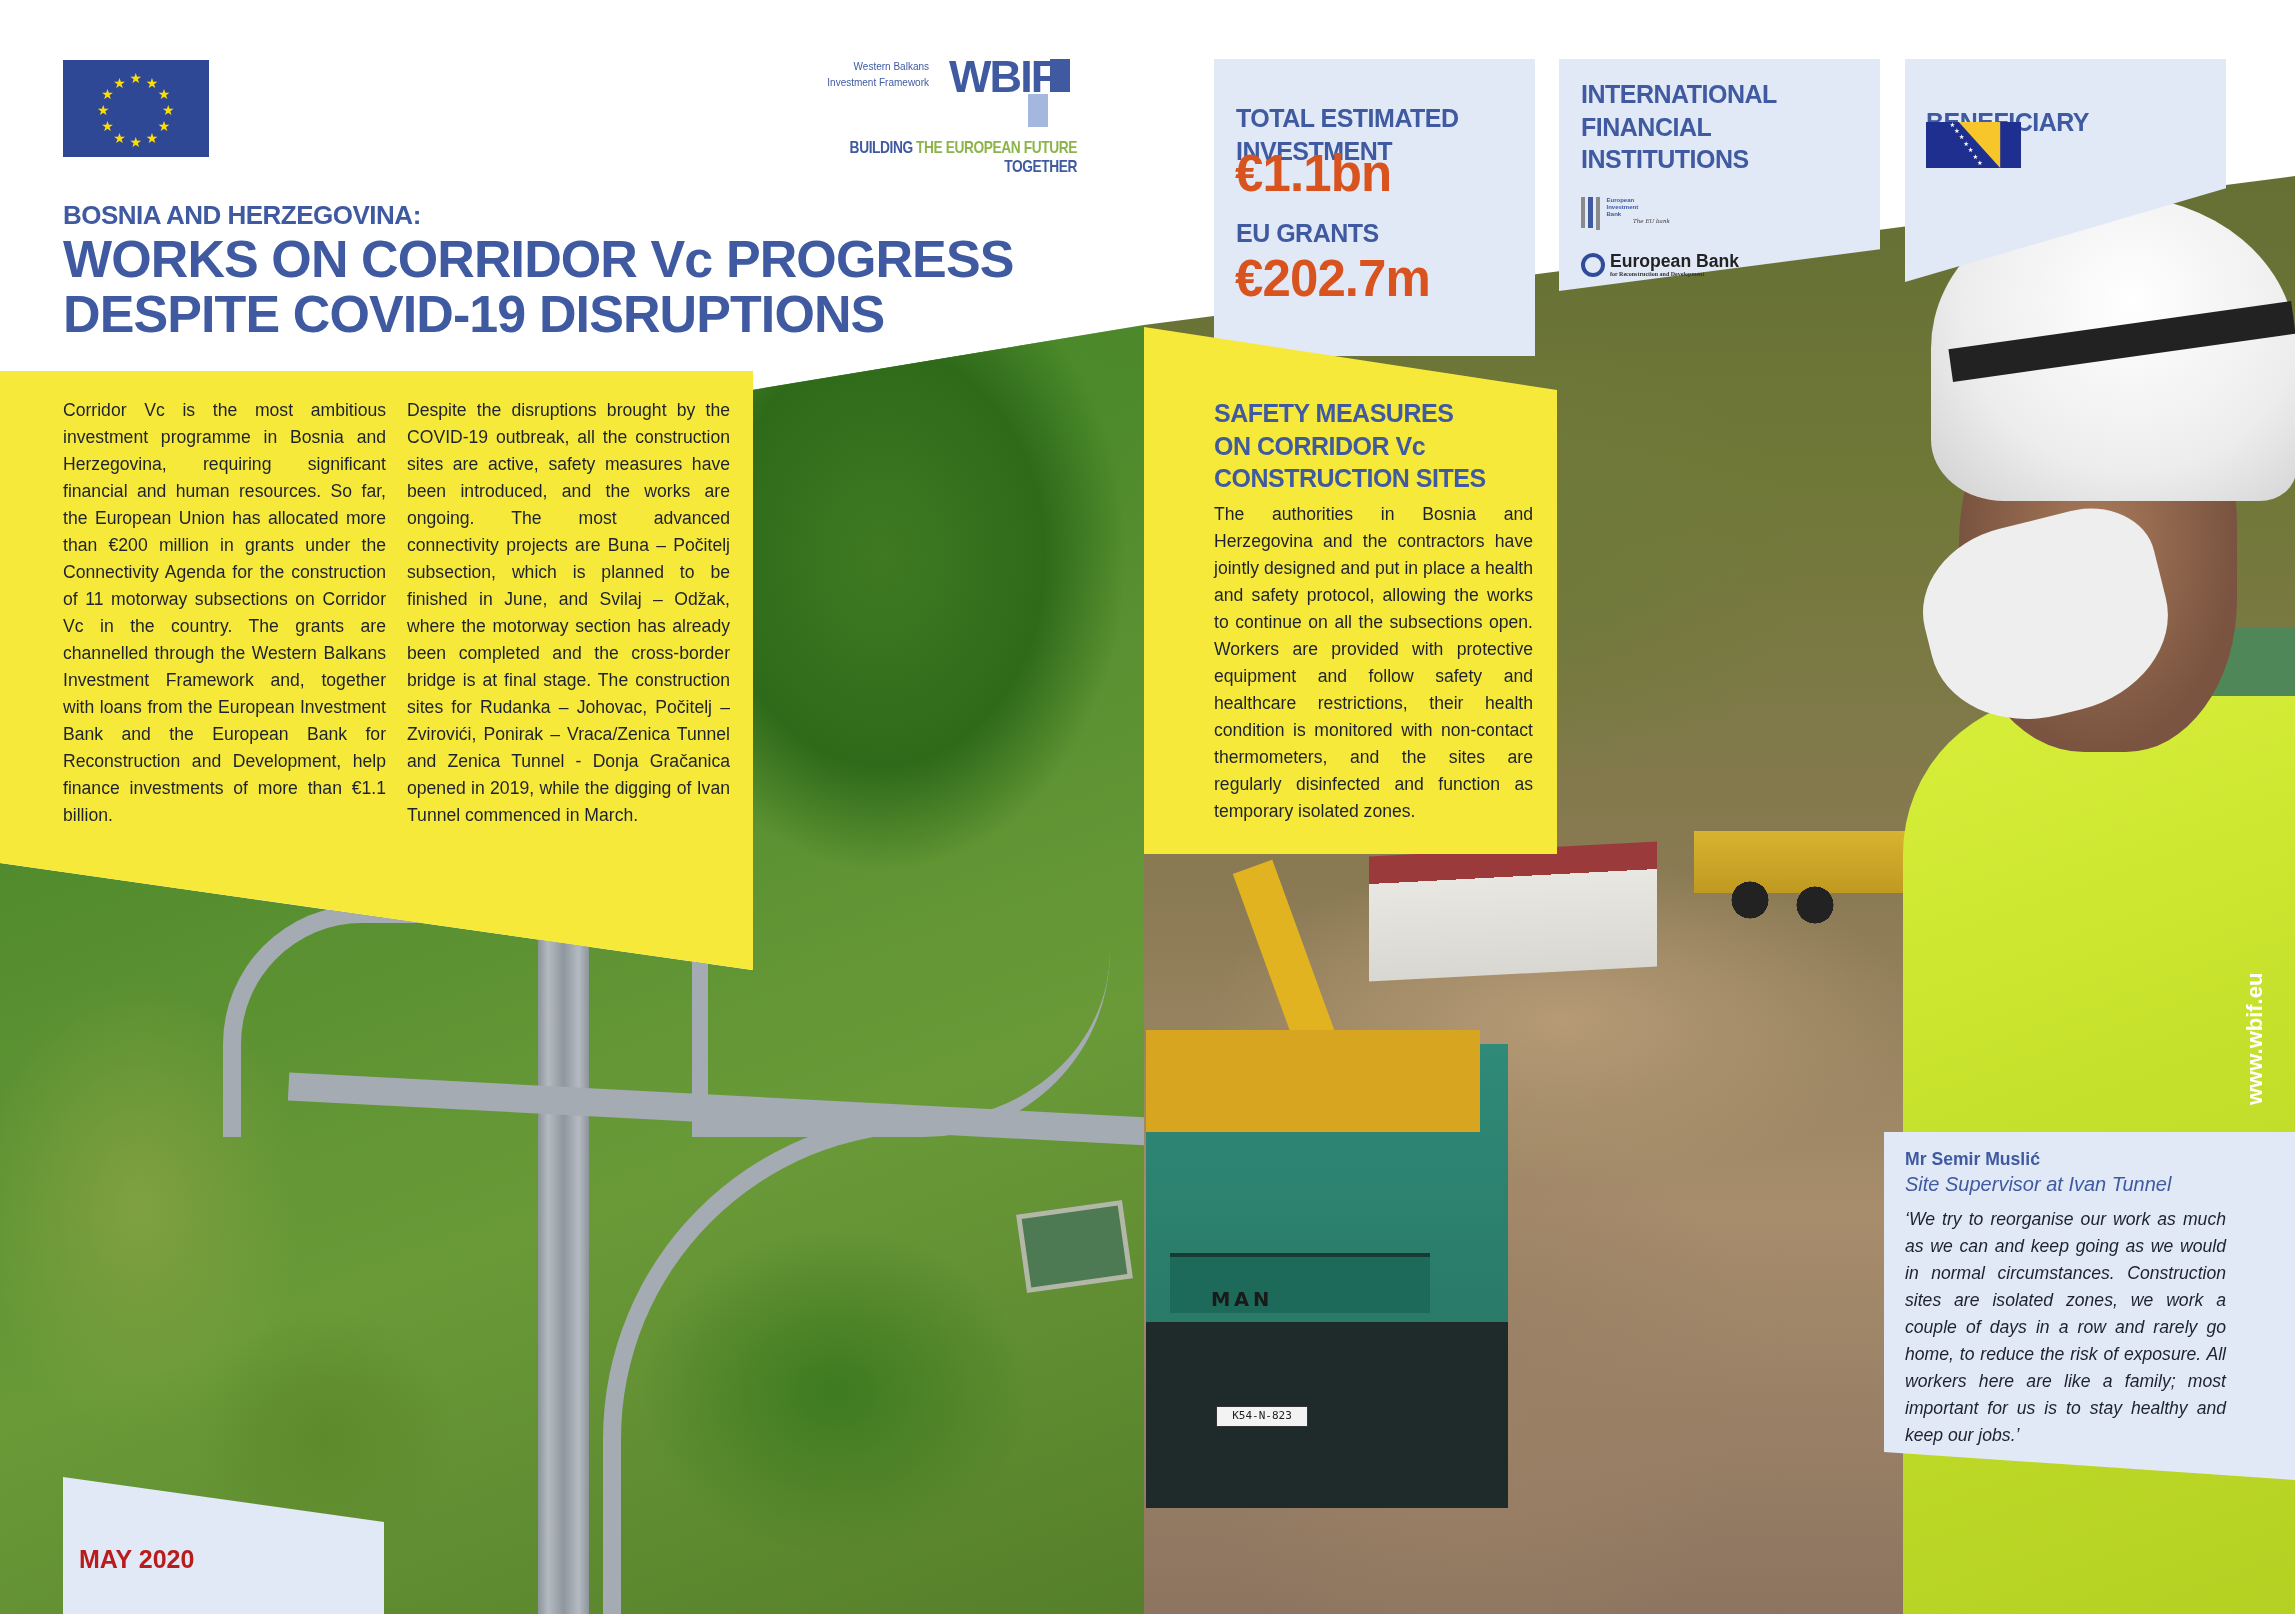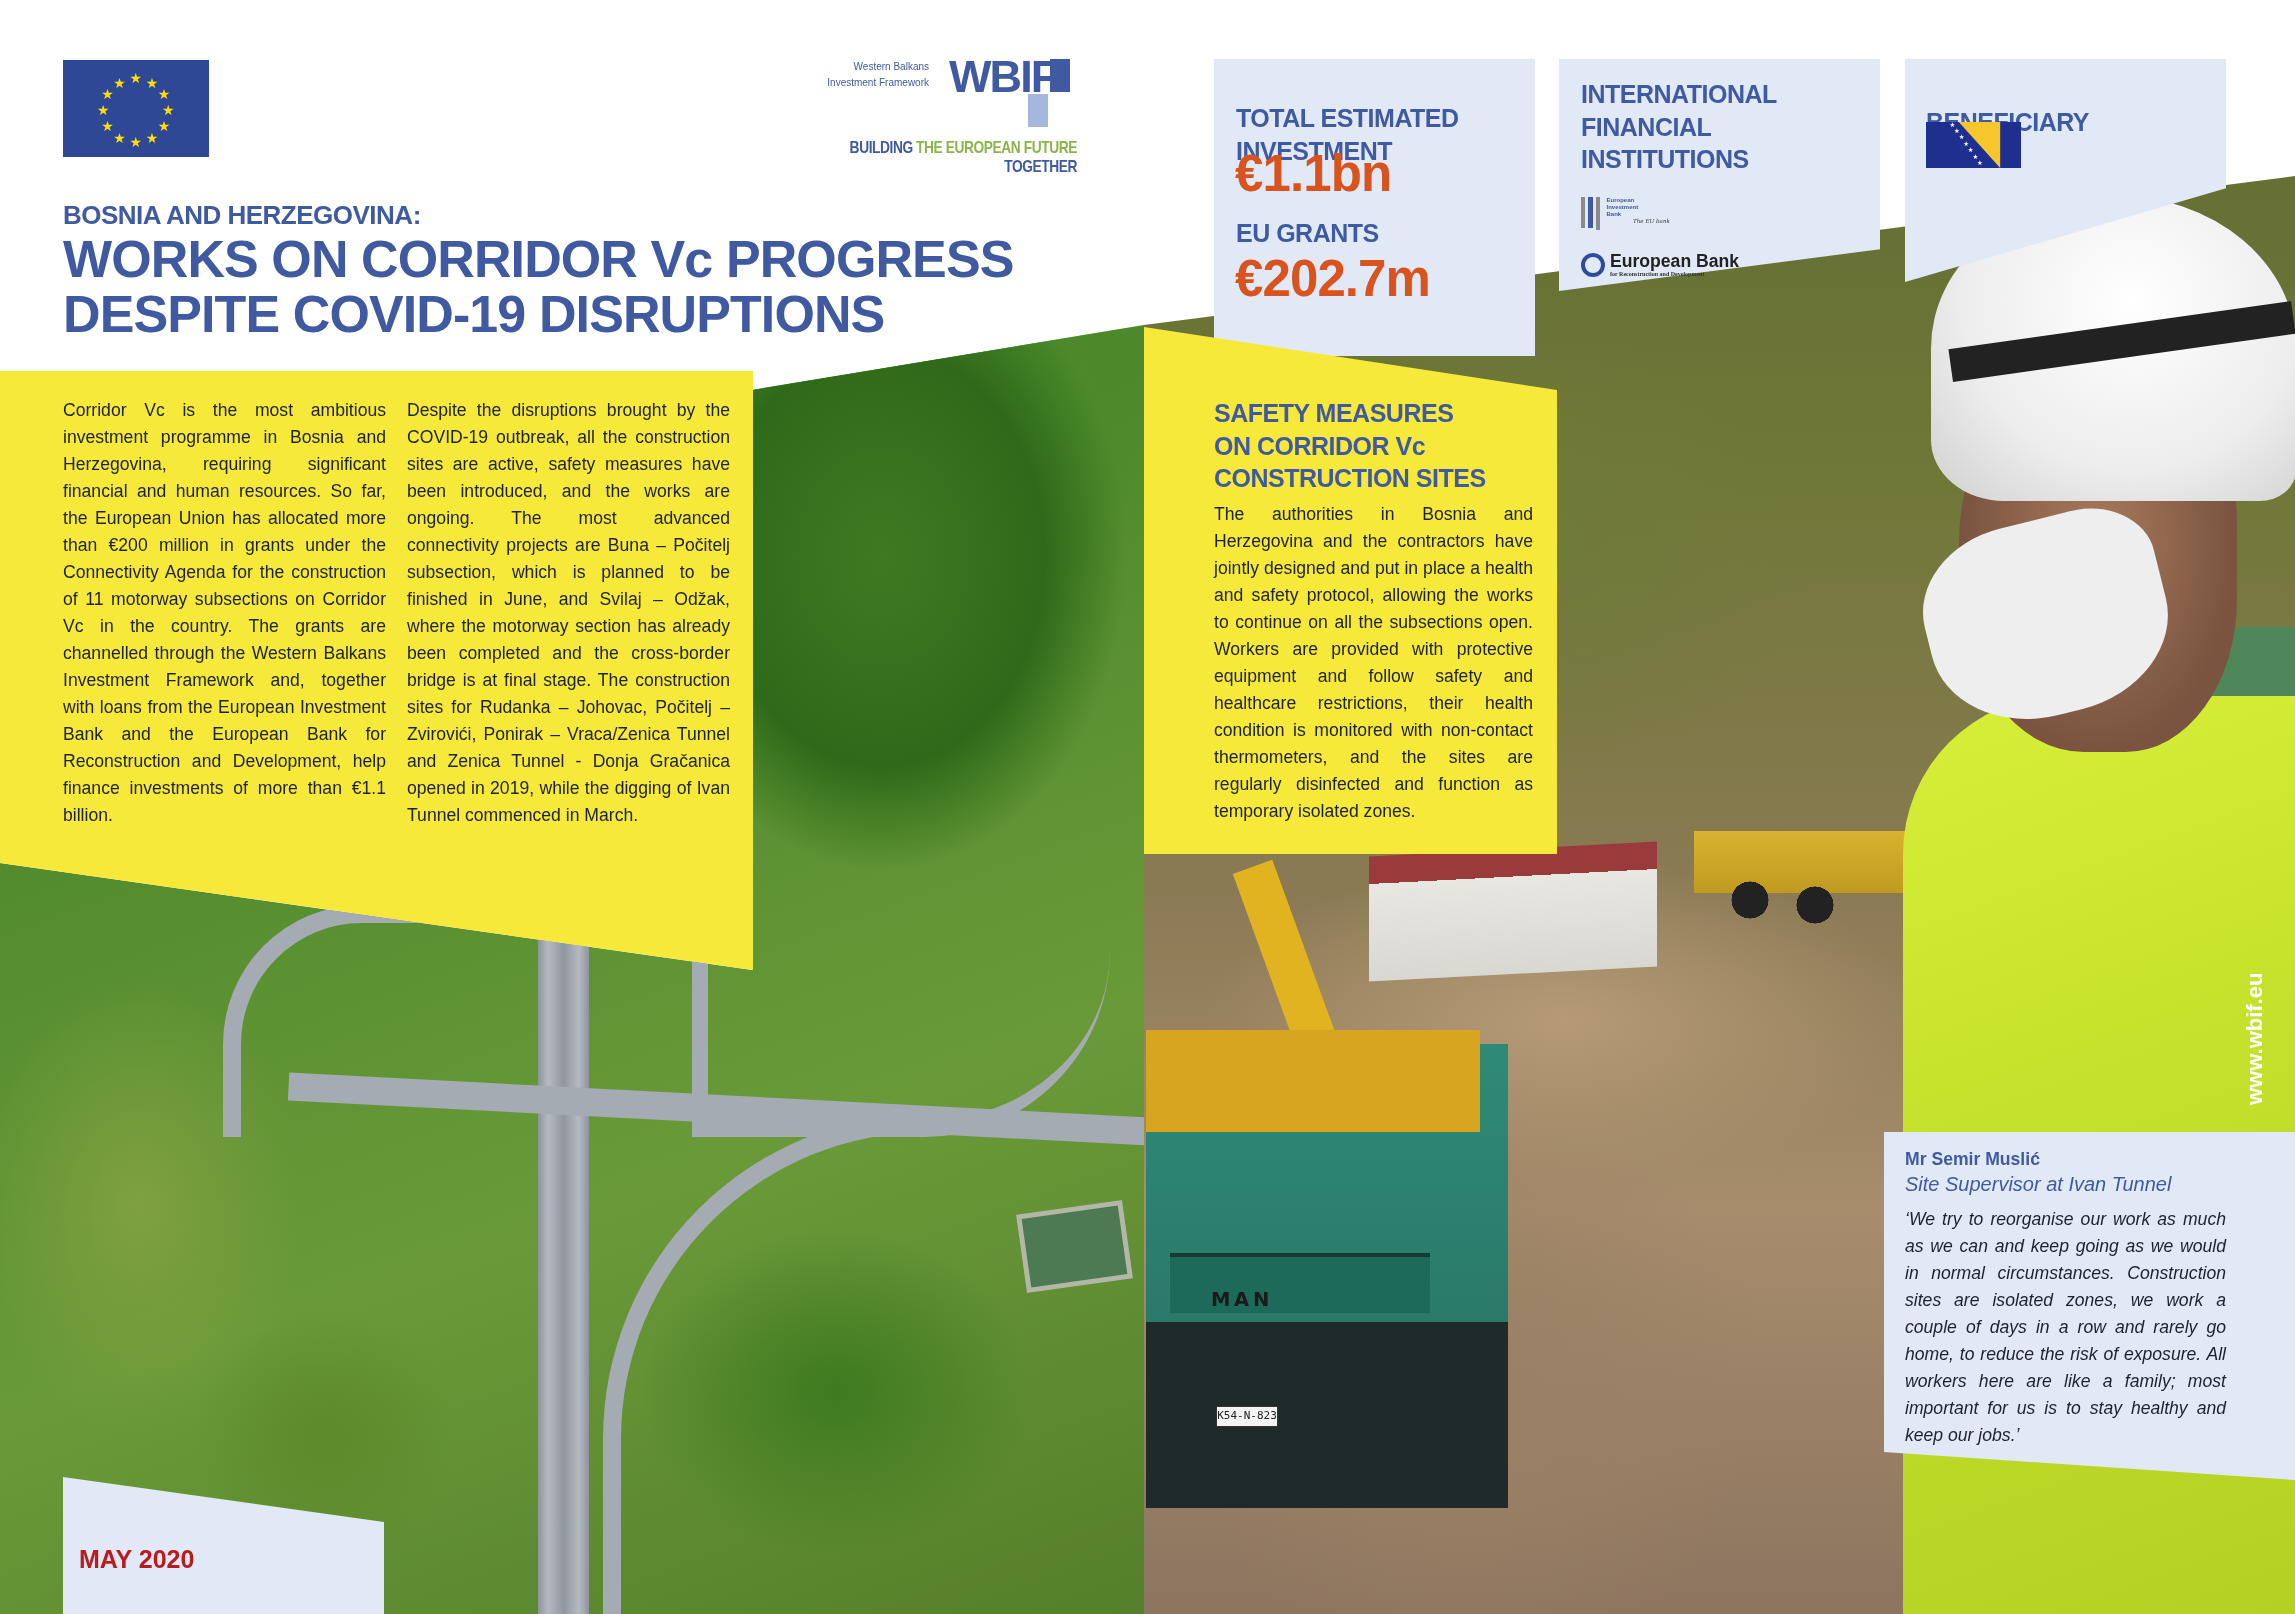--- a/index.html
+++ b/index.html
@@ -40,21 +40,21 @@
     .worker-vest { left: 1903px; top: 696px; width: 393px; height: 918px; background: linear-gradient(160deg,#d8ef3a 0%,#c7e22c 40%,#b4d022 100%); border-radius: 158px 0 0 0; }
     .worker-shirt { left: 2116px; top: 627px; width: 179px; height: 743px; background: #4f8758; border-radius: 93px 0 0 0; }
     .worker-face { left: 1959px; top: 371px; width: 278px; height: 381px; background: radial-gradient(ellipse at 50% 45%, #a87a5a 0%, #7a5440 70%); border-radius: 45% 40% 40% 45%; }
     .worker-mask { left: 1926px; top: 520px; width: 241px; height: 195px; background: #eeeeee; border-radius: 40% 30% 45% 45%; transform: rotate(-14deg); }
     .worker-helmet { left: 1931px; top: 195px; width: 365px; height: 306px; background: radial-gradient(ellipse at 55% 35%, #ffffff 0%, #ededed 60%, #cfcfcf 100%); border-radius: 50% 50% 10% 20%; }
     .helmet-band { left: 1949px; top: 325px; width: 346px; height: 32.5px; background: #222; transform: rotate(-8deg); }
     .cabin { left: 1369px; top: 849px; width: 288px; height: 125px; background: linear-gradient(180deg,#9b3a3a 0%,#9b3a3a 22%,#e9e7e1 22%,#d9d7d1 100%); transform: skewY(-3deg); }
     .truck { left: 1146px; top: 1044px; width: 362px; height: 464px; background: linear-gradient(180deg,#2f8a77 0%,#2a7a69 60%,#1e2b2a 60%,#1e2b2a 100%); }
     .truck-grille { left: 1170px; top: 1253px; width: 260px; height: 60px; background: #1e6a5a; border-top: 4.6px solid #173b34; }
     .truck-text { left: 1211px; top: 1288px; font-family: "DejaVu Sans", sans-serif; font-weight: bold; font-size: 19.5px; color: #1a1a1a; letter-spacing: 3.7px; }
-    .truck-plate { left: 1216px; top: 1406px; width: 62px; height: 21px; background: #f3f3f3; border: 1.4px solid #333; font-size: 11px; line-height: 18px; text-align: center; color: #222; font-family: "DejaVu Sans Mono", monospace; }
+    .truck-plate { left: 1216px; top: 1406px; width: 92px; height: 21px; background: #f3f3f3; border: 1.4px solid #333; font-size: 11px; line-height: 18px; text-align: center; color: #222; font-family: "DejaVu Sans Mono", monospace; }
     .excavator-arm { left: 1276px; top: 859px; width: 42px; height: 260px; background: #e2b320; transform: rotate(-20deg); }
     .excavator-body { left: 1146px; top: 1030px; width: 334px; height: 102px; background: #d8a520; }
     .machines { left: 1694px; top: 789px; width: 278px; height: 139px;
       background:
         radial-gradient(circle 18.6px at 56px 111px, #222 0 99%, transparent 100%),
         radial-gradient(circle 18.6px at 121px 116px, #222 0 99%, transparent 100%),
         linear-gradient(180deg, transparent 30%, #d8b230 30%, #c09a20 75%, transparent 75%); }
 
     
     .eu-flag { left: 63px; top: 60px; width: 146px; height: 97px; background: #2f4896; }

